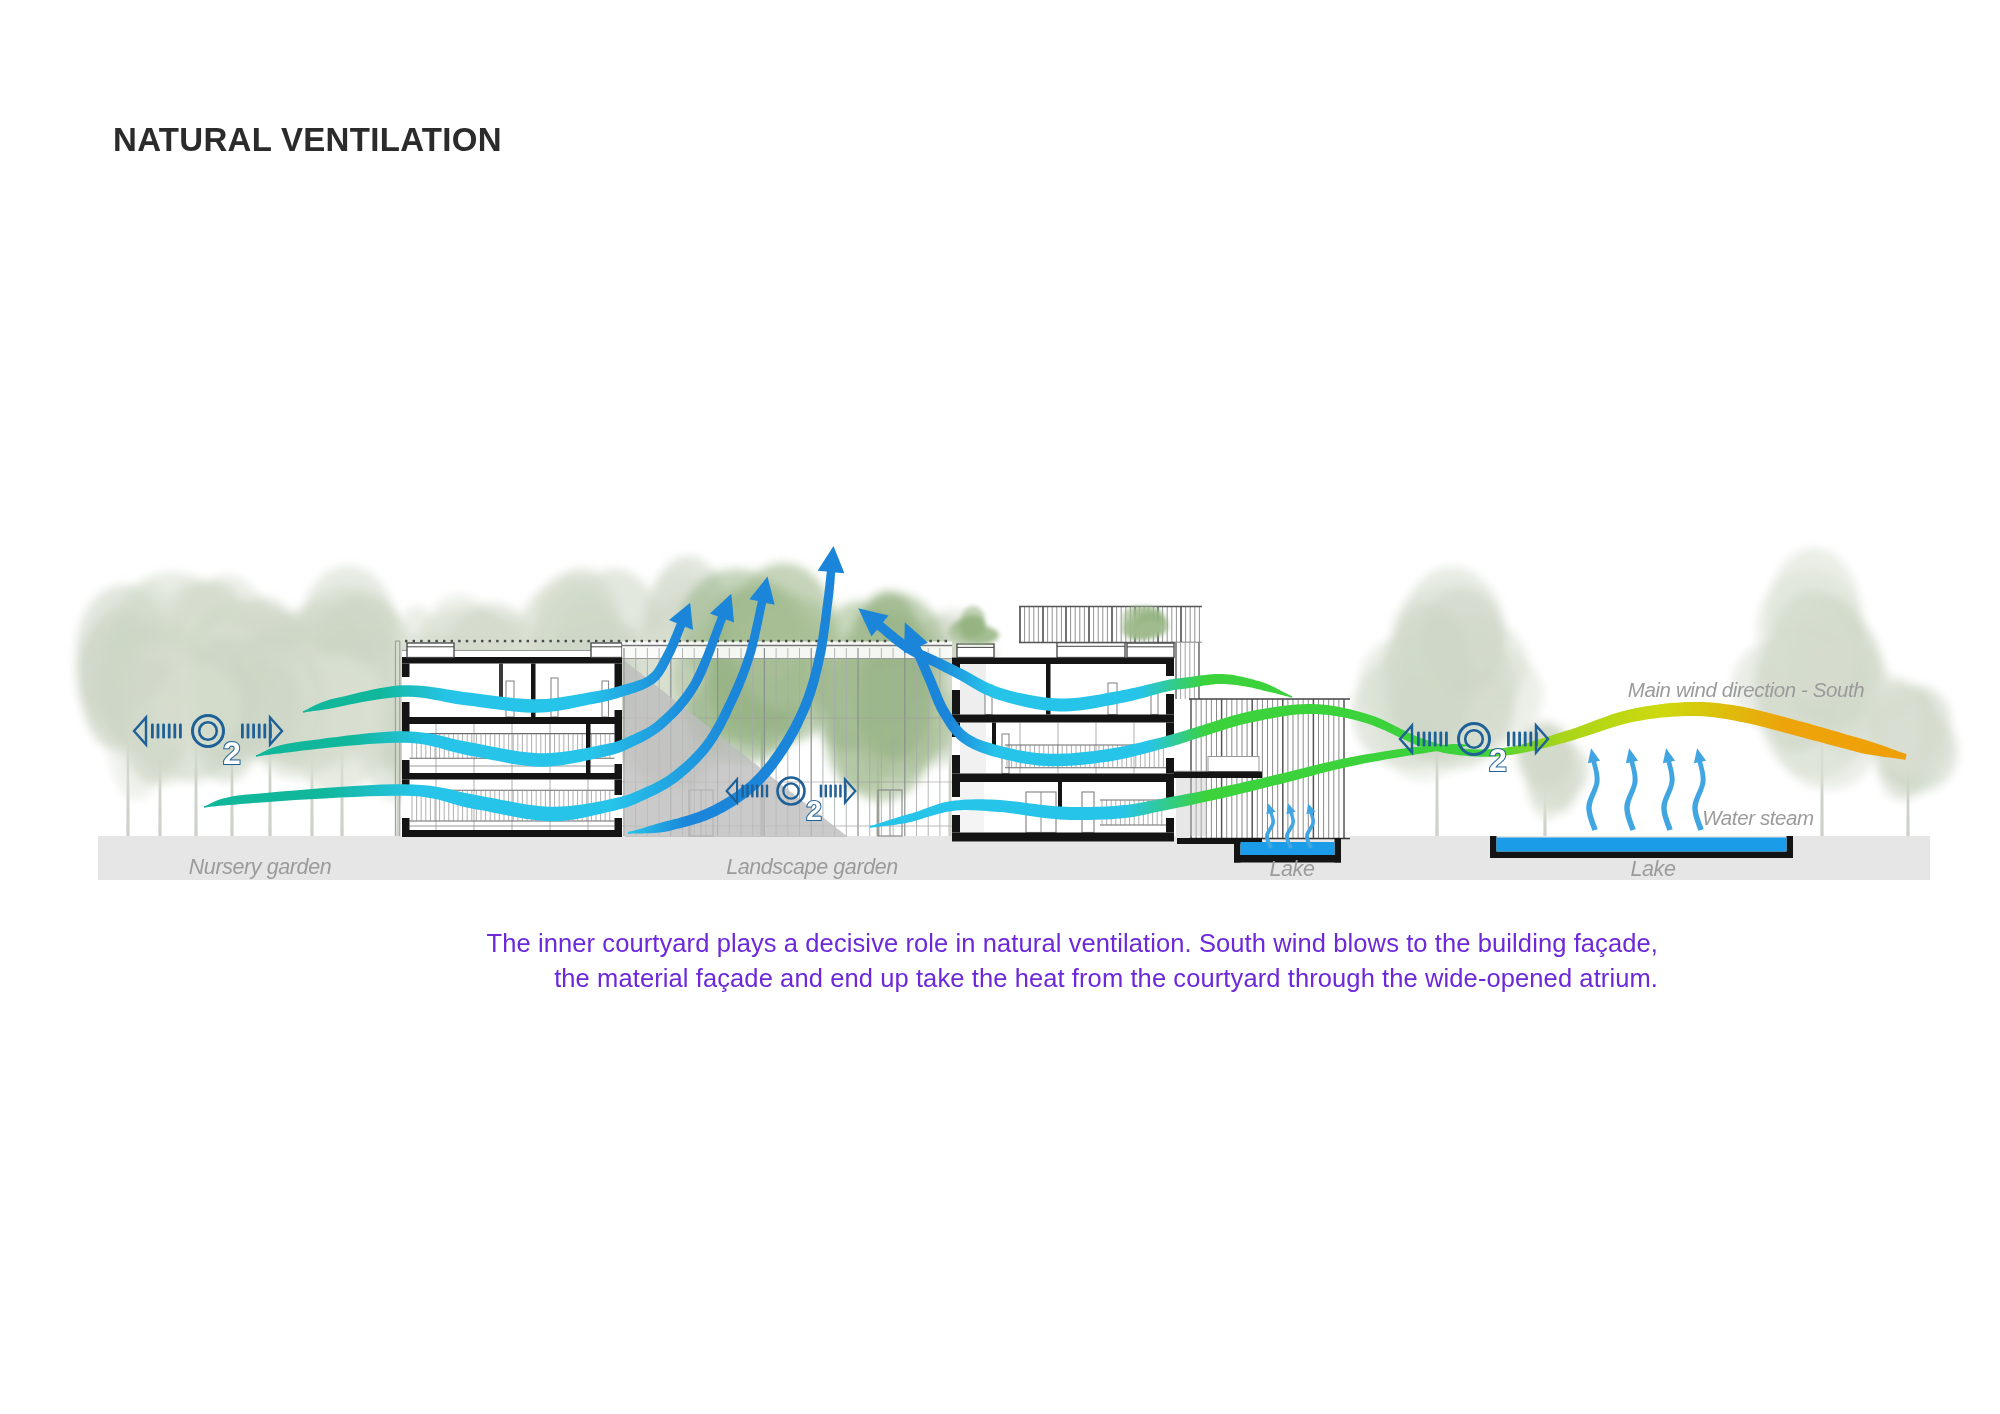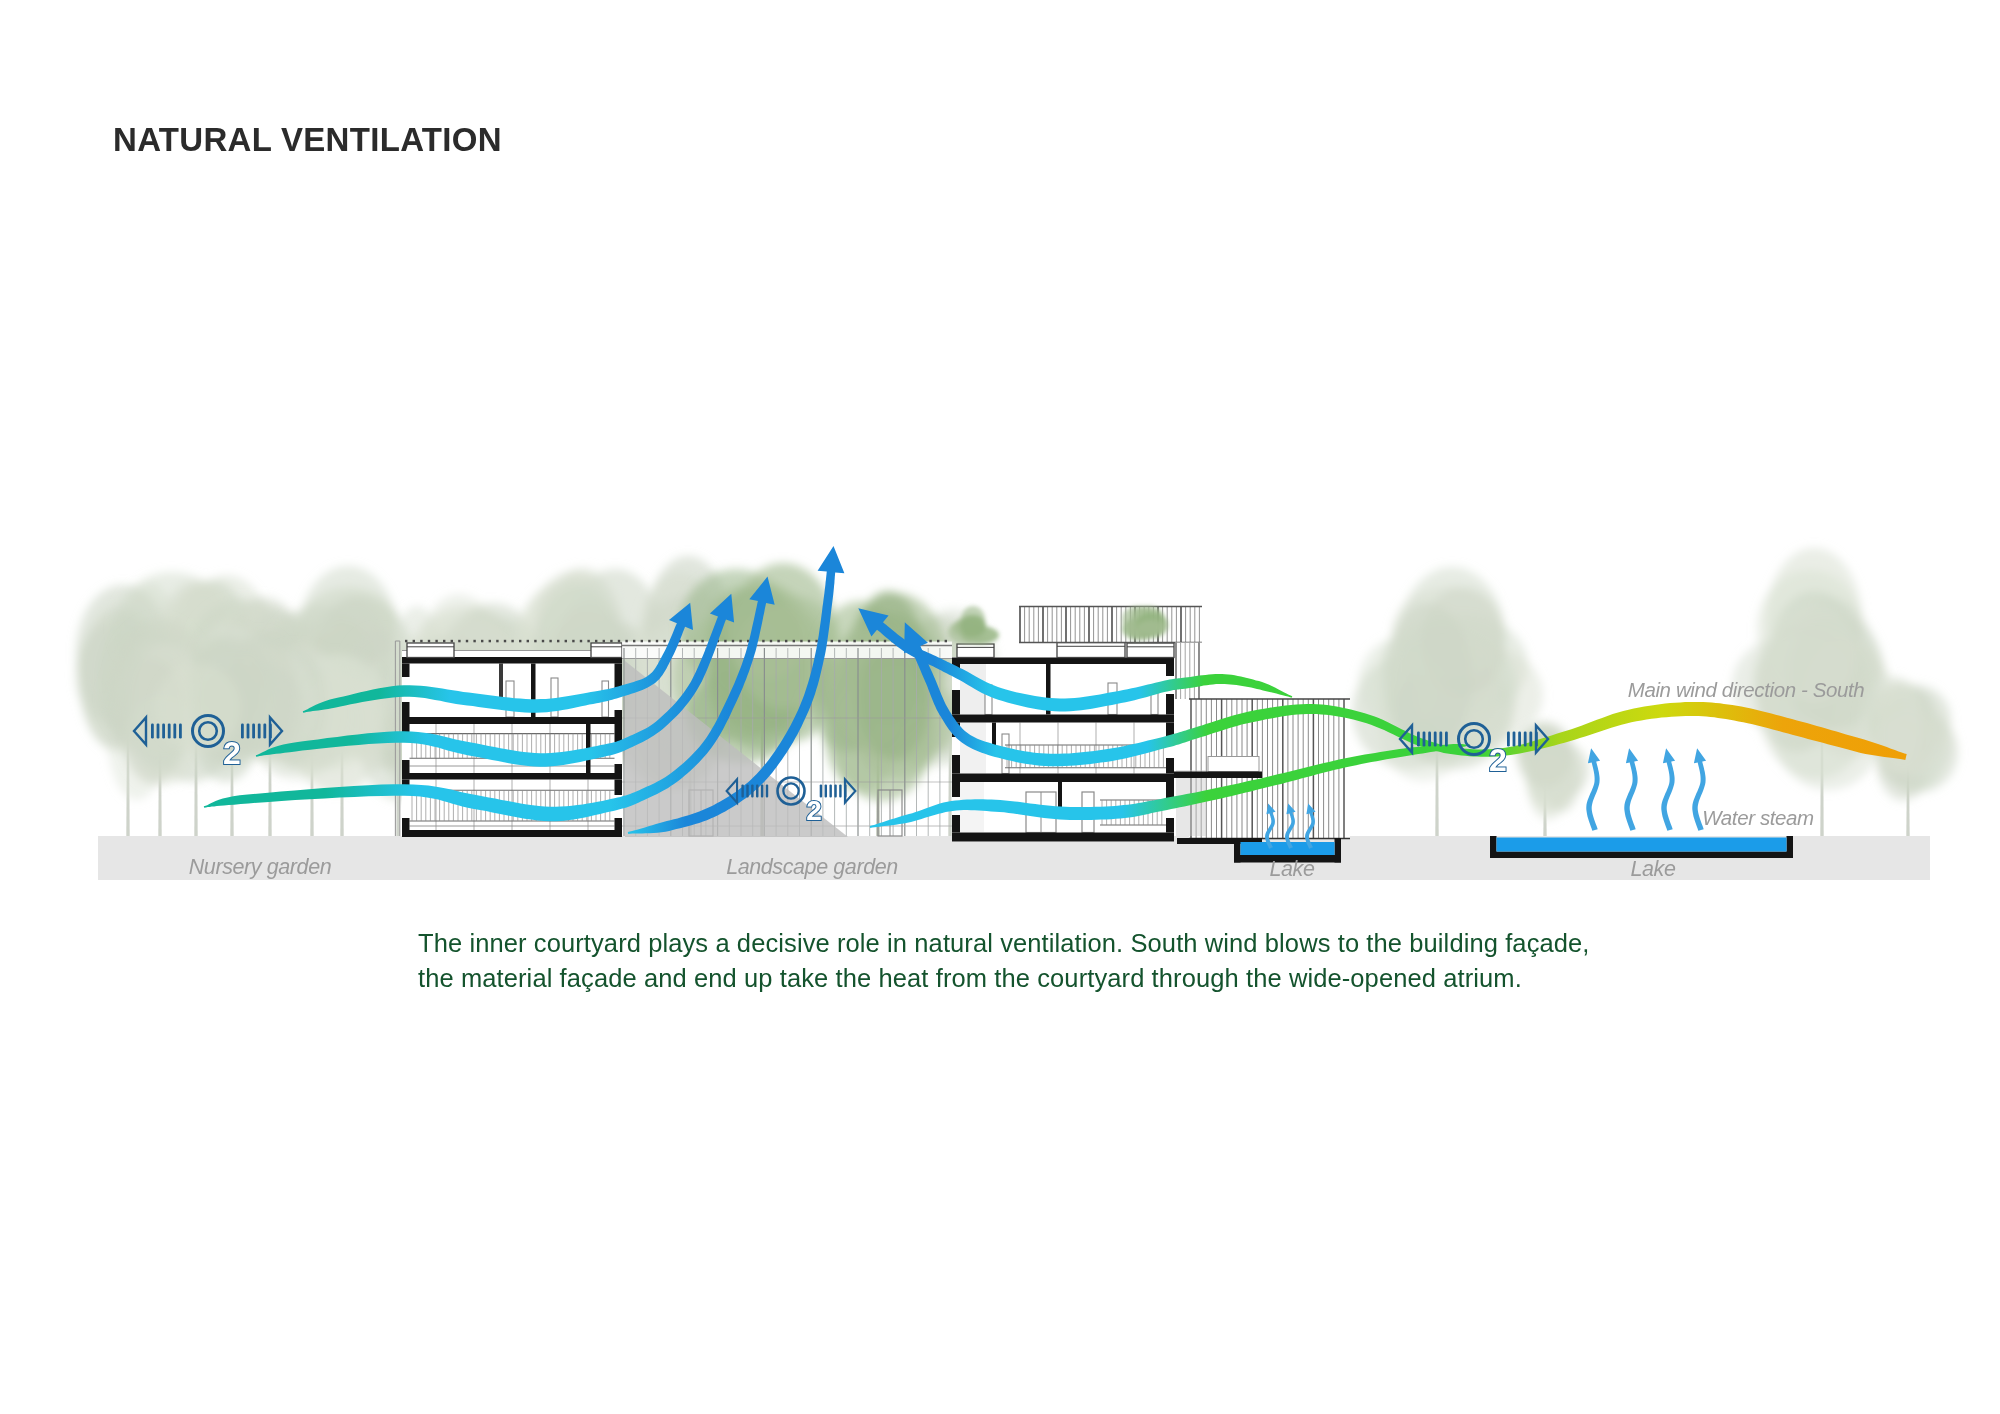--- a/index.html
+++ b/index.html
@@ -1,22 +1,22 @@
 <!DOCTYPE html>
 <html><head>
 <meta charset="utf-8">
 <style>
   html,body{margin:0;padding:0;background:#ffffff;}
   body{width:2000px;height:1414px;position:relative;overflow:hidden;
        font-family:"Liberation Sans","DejaVu Sans",sans-serif;}
-  #stage{position:absolute;left:0;top:0;width:2000px;height:1414px;}
+  #stage{position:absolute;left:0;top:0;width:2000px;height:1414px;text-align:right;}
   #title{position:absolute;left:113px;top:121px;font-size:33px;font-weight:bold;
          letter-spacing:0.3px;color:#2b2b2b;}
   #caption{position:absolute;left:418px;top:926px;width:1240px;font-size:25.5px;
-           line-height:35px;color:#14532d;letter-spacing:0.1px;}
+           line-height:35px;color:#6d28d9;letter-spacing:0.1px;}
   svg text.lbl{font-family:"Liberation Sans","DejaVu Sans",sans-serif;
                font-style:italic;fill:#9b9b9b;letter-spacing:-0.4px;}
   svg text.o2sub{font-family:"Liberation Sans","DejaVu Sans",sans-serif;font-weight:bold;}
 </style>
 </head>
 <body>
 
 <div id="stage">
   <div id="title">NATURAL VENTILATION</div>
 

